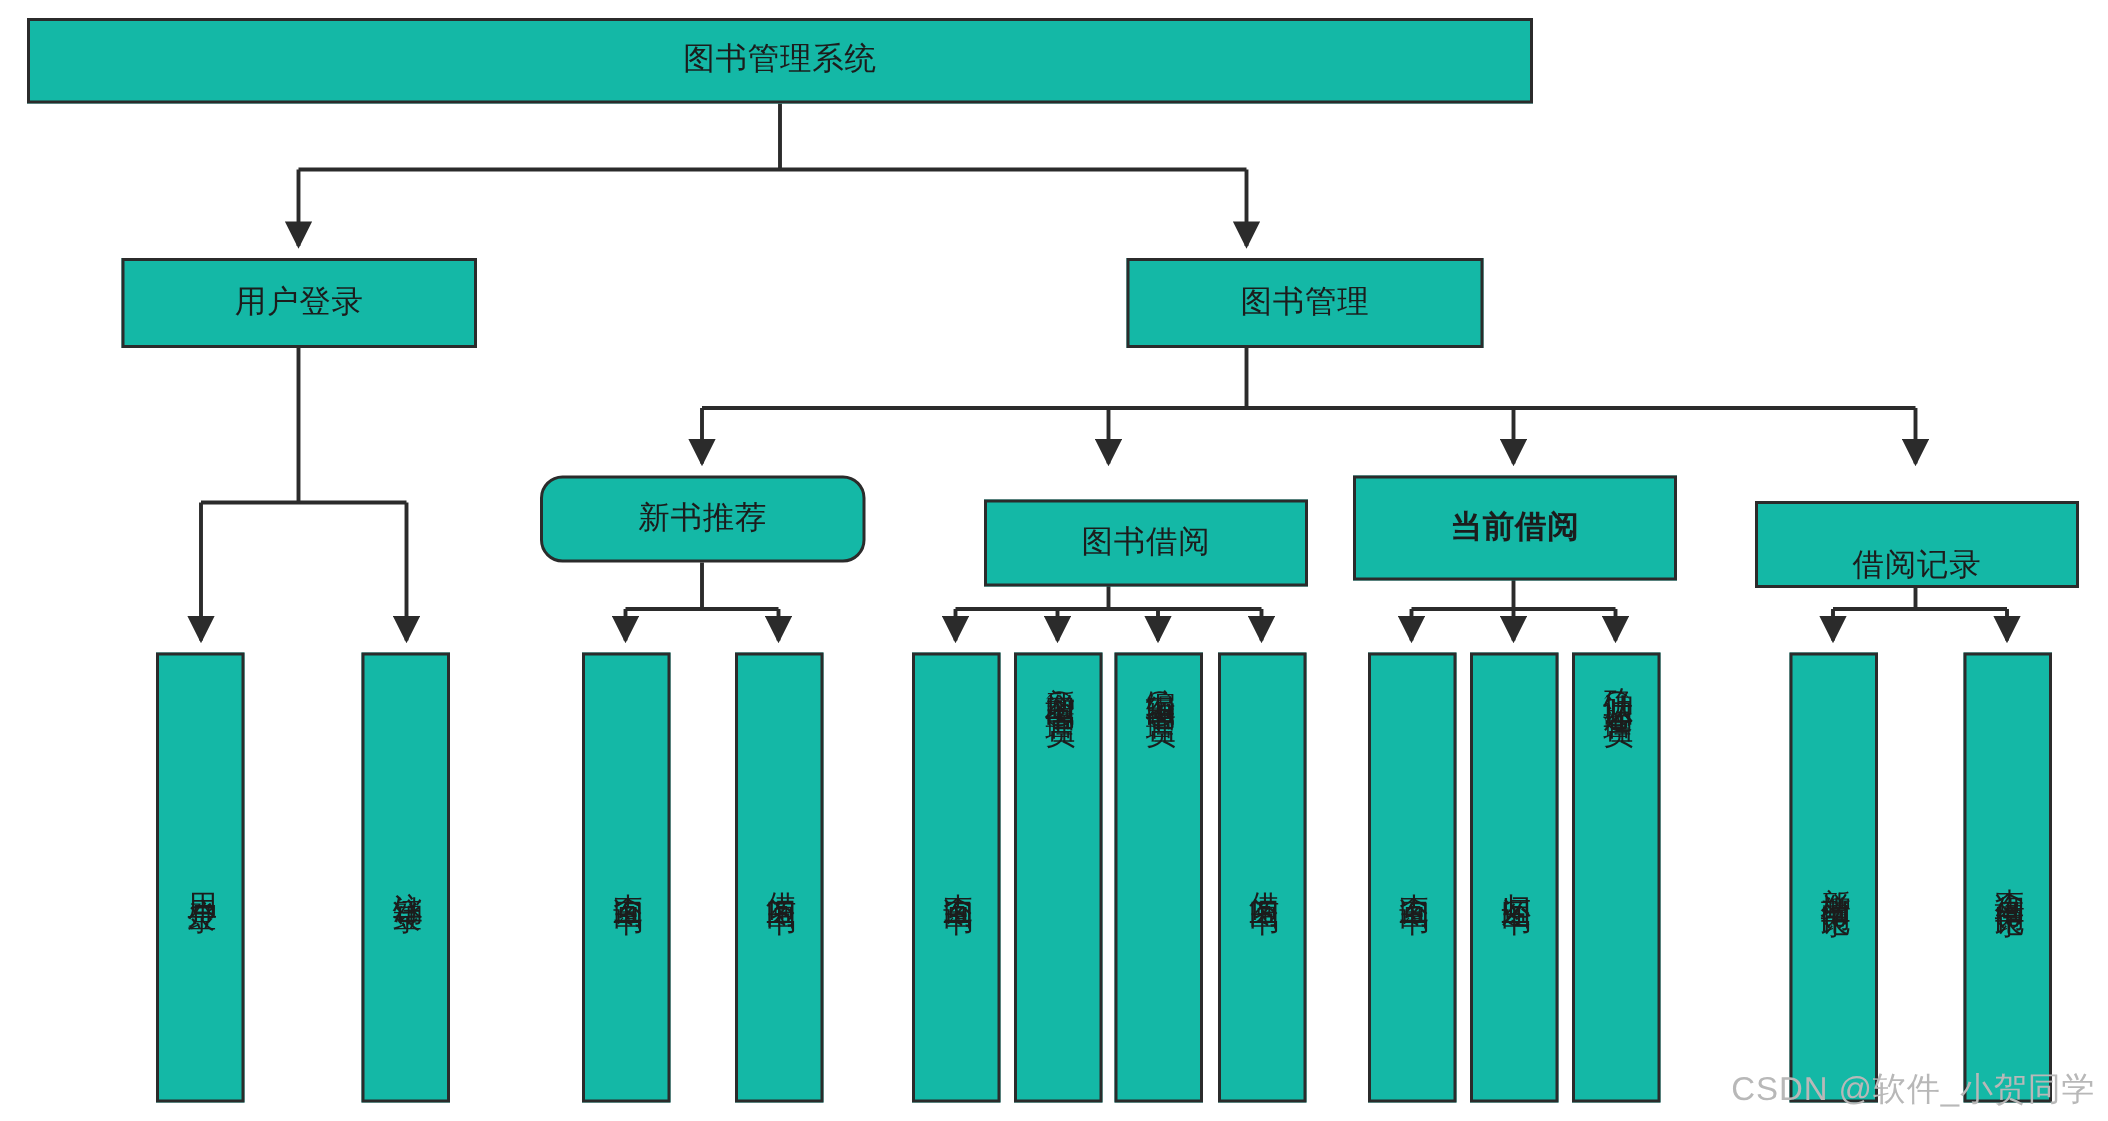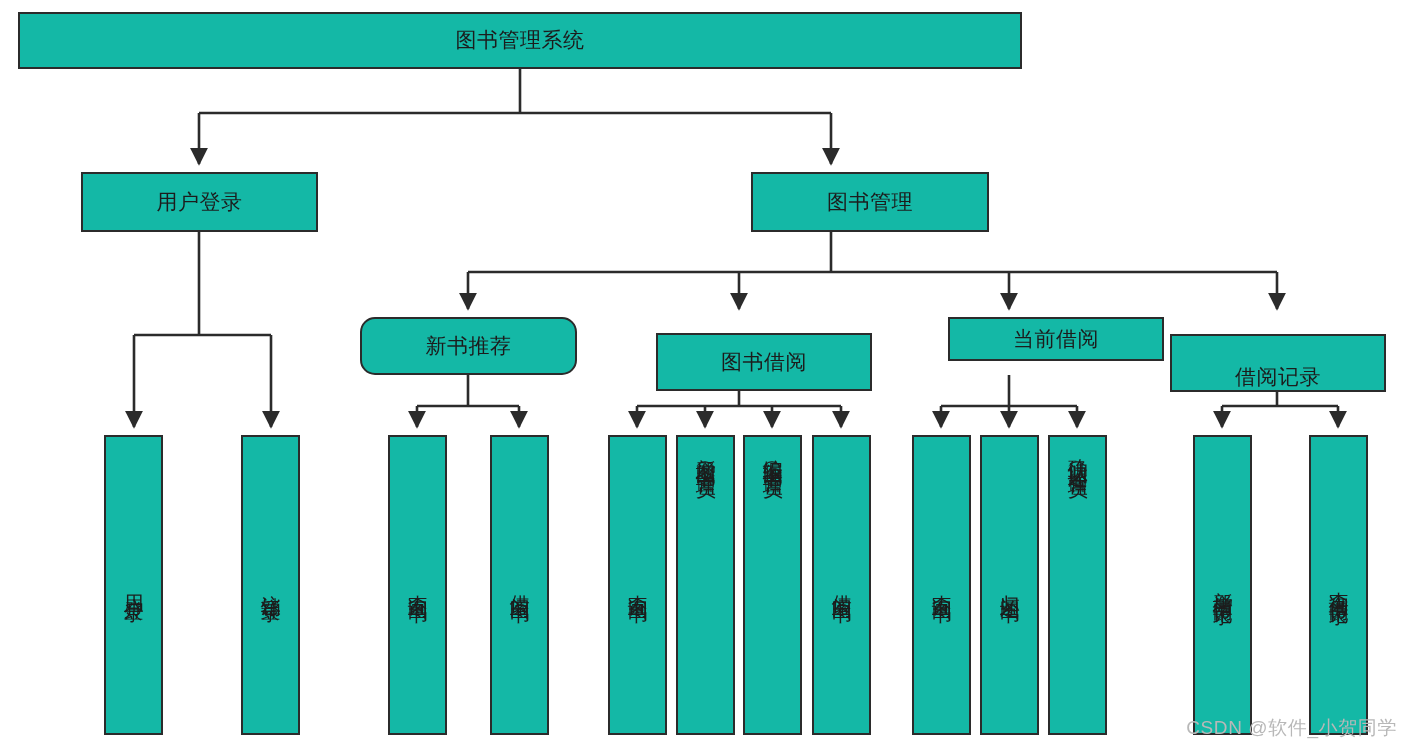--- a/index.html
+++ b/index.html
@@ -61,21 +61,21 @@
     font-size: 20px;
   }
   .node.vert.center-v {
     align-items: center;
     padding-top: 0;
   }
   #watermark {
     position: absolute;
     right: 8px;
     bottom: 6px;
-    font-size: 19px;
+    font-size: 22px;
     color: #b8b8b8;
     letter-spacing: 0.6px;
     white-space: nowrap;
     user-select: none;
   }
 </style>
 </head>
 <body>
 
 <div id="canvas">
@@ -143,21 +143,21 @@
   <div class="node horiz" style="left:751px; top:172px; width:238px; height:60px;">
     <span class="node-label">图书管理</span>
   </div>
 
   <div class="node horiz" style="left:360px; top:317px; width:217px; height:58px;border-radius:15px;">
     <span class="node-label">新书推荐</span>
   </div>
   <div class="node horiz" style="left:656px; top:317px; width:216px; height:58px;margin-top:16px;">
     <span class="node-label">图书借阅</span>
   </div>
-  <div class="node horiz" style="left:948px; top:317px; width:216px; height:44px;">
+  <div class="node horiz" style="left:902px; top:317px; width:216px; height:70px;font-weight:bold;">
     <span class="node-label">当前借阅</span>
   </div>
   <div class="node horiz" style="left:1170px; top:334px; width:216px; height:58px;align-items:flex-end;">
     <span class="node-label">借阅记录</span>
   </div>
 
   <div class="node vert center-v" style="left:104px; top:435px; width:59px; height:300px;">
     <span class="node-label">用户登录</span>
   </div>
   <div class="node vert center-v" style="left:241px; top:435px; width:59px; height:300px;">

